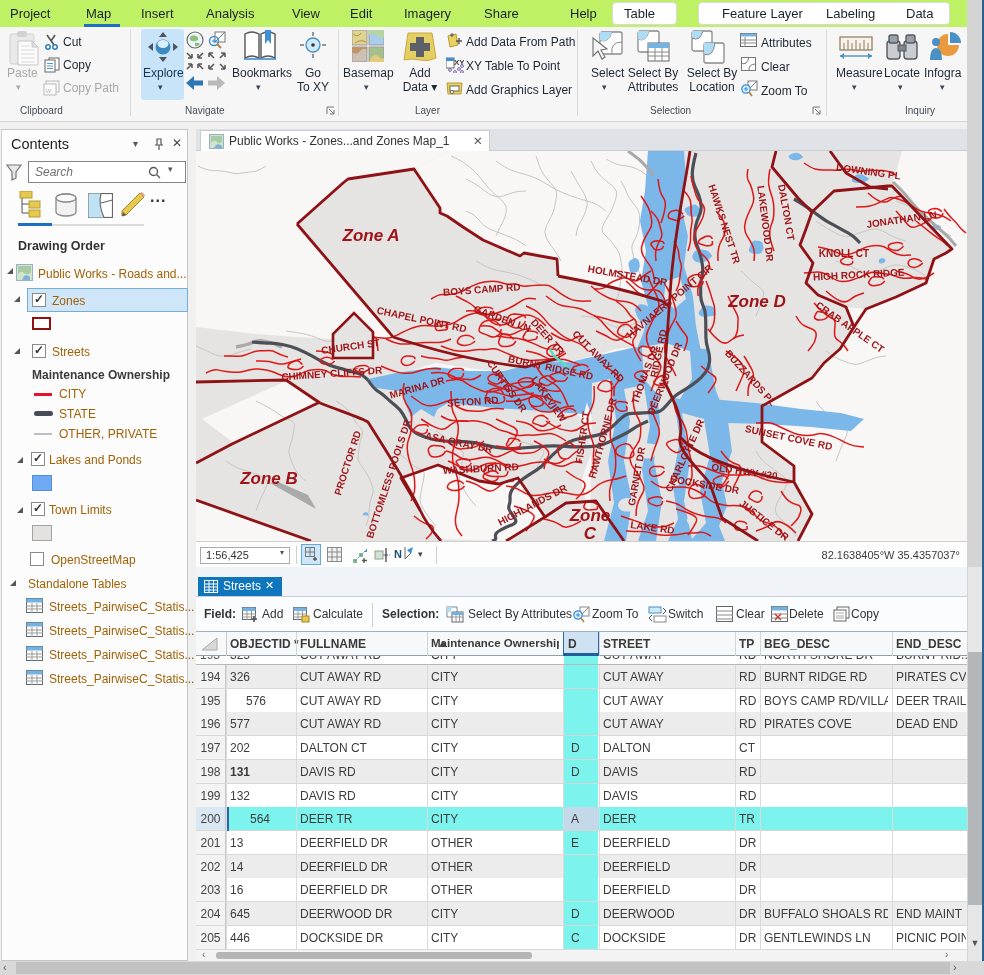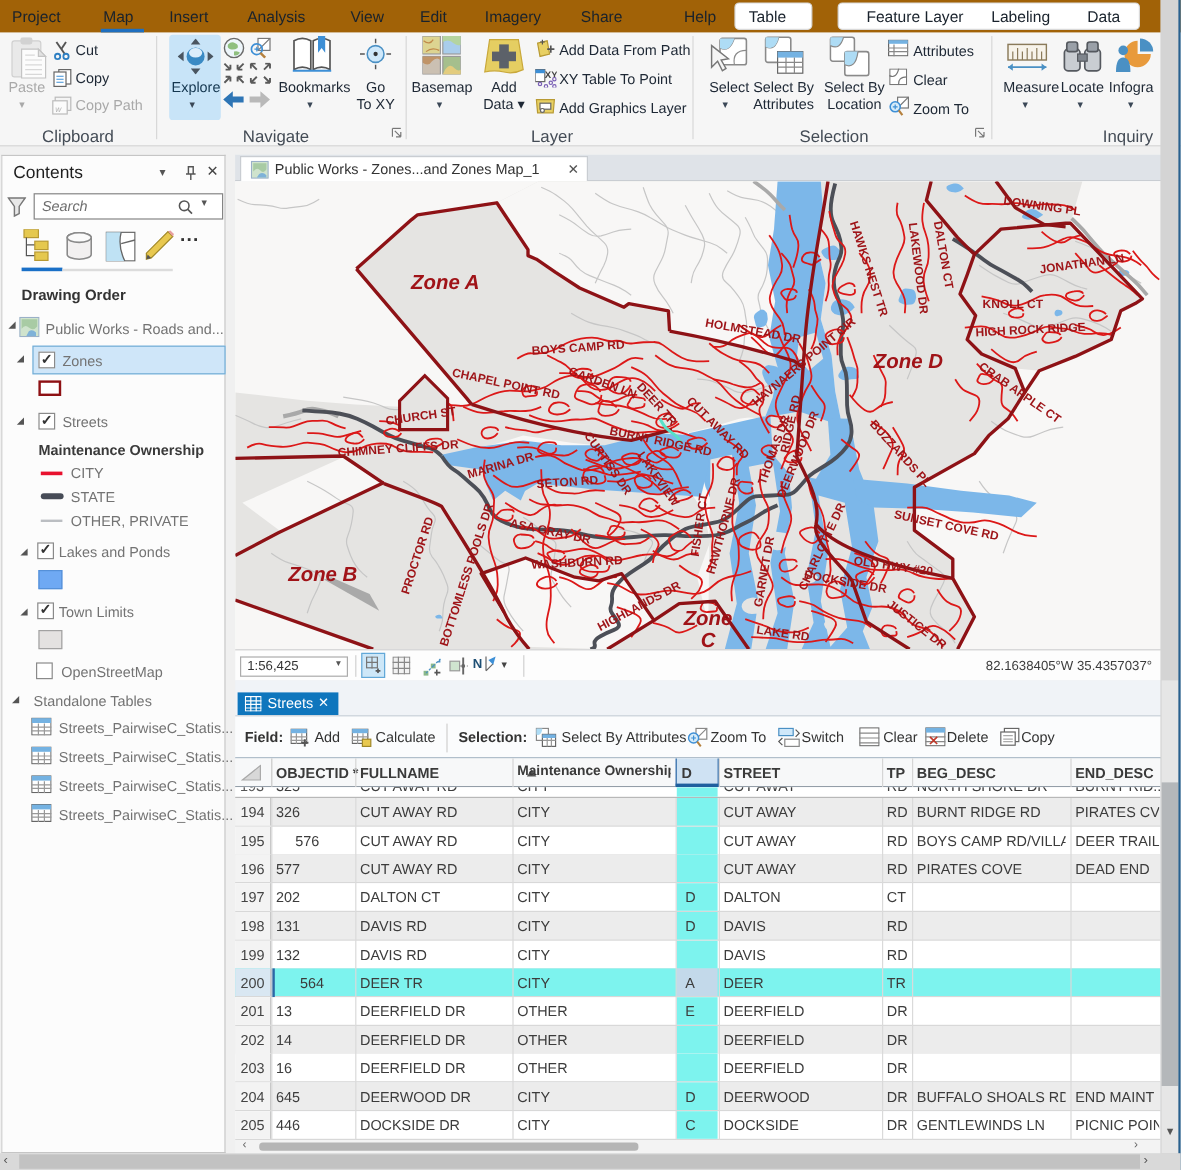--- a/index.html
+++ b/index.html
@@ -2,33 +2,33 @@
 <html><head>
 <meta charset="utf-8">
 <style>
 * { margin:0; padding:0; box-sizing:border-box; }
 html,body { width:984px; height:975px; overflow:hidden; font-family:"Liberation Sans", sans-serif; background:#f0f0f0; }
 #app { position:relative; width:984px; height:975px; }
 .abs { position:absolute; }
 
 
 #ribbon { position:absolute; left:0; top:0; width:984px; height:122px; background:#f6f6f6; border-bottom:1px solid #d5d5d5; }
-#tabrow { position:absolute; left:0; top:0; width:984px; height:27px; background:#a16207; }
+#tabrow { position:absolute; left:0; top:0; width:984px; height:27px; background:#bef264; }
 .tab { position:absolute; top:4px; height:20px; font-size:13px; color:#19222c; line-height:20px; }
 .ctxbox { position:absolute; top:2px; height:23px; background:#fff; border:1px solid #d9d9d9; border-radius:4px; }
-.grouplabel { position:absolute; top:105px; font-size:14px; color:#444c56; text-align:center; }
+.grouplabel { position:absolute; top:105px; font-size:10px; color:#444c56; }
 .vsep { position:absolute; top:30px; width:1px; height:86px; background:#d8d8d8; }
 .rlabel { position:absolute; font-size:12px; color:#1e2835; white-space:nowrap; }
 .rlabel2 { position:absolute; font-size:12px; color:#1e2835; text-align:center; white-space:pre-line; line-height:14px; }
 .gray { color:#a9a9a9 !important; }
 .chev { position:absolute; font-size:9px; color:#3a4756; }
 
 
 #contents { position:absolute; left:1px; top:129px; width:187px; height:832px; background:#fcfcfc; border:1px solid #c5c5c5; border-left:1px solid #d0d0d0; }
-.ctext { position:absolute; font-size:12px; color:#737373; white-space:nowrap; }
+.ctext { position:absolute; font-size:12px; color:#a16207; white-space:nowrap; }
 .tri { position:absolute; width:0; height:0; }
 .cbox { position:absolute; width:14px; height:14px; background:#fff; border:1px solid #8a8a8a; }
 .check { position:absolute; font-size:12px; color:#333; font-weight:bold; }
 
 
 #main { position:absolute; left:196px; top:129px; width:772px; height:832px; background:#e9edf1; }
 #maptabstrip { position:absolute; left:0; top:0; width:772px; height:22px; background:#dfe3e8; border-bottom:1px solid #c9cdd2; }
 #maptab { position:absolute; left:4px; top:1px; width:290px; height:21px; background:#ffffff; border:1px solid #c9cdd2; border-bottom:none; font-size:11.5px; color:#333; }
 #mapbar { position:absolute; left:0; top:412px; width:772px; height:26px; background:#fdfdfd; border-top:1px solid #d0d0d0; }
 #tablepanel { position:absolute; left:0; top:438px; width:772px; height:394px; background:#f0f3f7; }
@@ -994,21 +994,21 @@
           <span class="cell" style="left:104px;width:124px;">DALTON CT</span>
           <span class="cell" style="left:235px;width:128px;">CITY</span>
           <span class="cell dcell" style="background:#7df3ee;">D</span>
           <span class="cell" style="left:407px;width:128px;">DALTON</span>
           <span class="cell" style="left:543px;width:20px;">CT</span>
           <span class="cell" style="left:568px;width:124px;"></span>
           <span class="cell" style="left:700px;width:70px;"></span>
         </div>
       <div class="trow" style="top:193px;background:#ececec;">
           <span class="cell cnum" style="background:#f3f3f3;">198</span>
-          <span class="cell" style="left:34px;width:60px;">131</span>
+          <span class="cell" style="left:34px;width:60px;font-weight:bold;">131</span>
           <span class="cell" style="left:104px;width:124px;">DAVIS RD</span>
           <span class="cell" style="left:235px;width:128px;">CITY</span>
           <span class="cell dcell" style="background:#7df3ee;">D</span>
           <span class="cell" style="left:407px;width:128px;">DAVIS</span>
           <span class="cell" style="left:543px;width:20px;">RD</span>
           <span class="cell" style="left:568px;width:124px;"></span>
           <span class="cell" style="left:700px;width:70px;"></span>
         </div>
       <div class="trow" style="top:217px;background:#ffffff;">
           <span class="cell cnum" style="background:#f3f3f3;">199</span>

